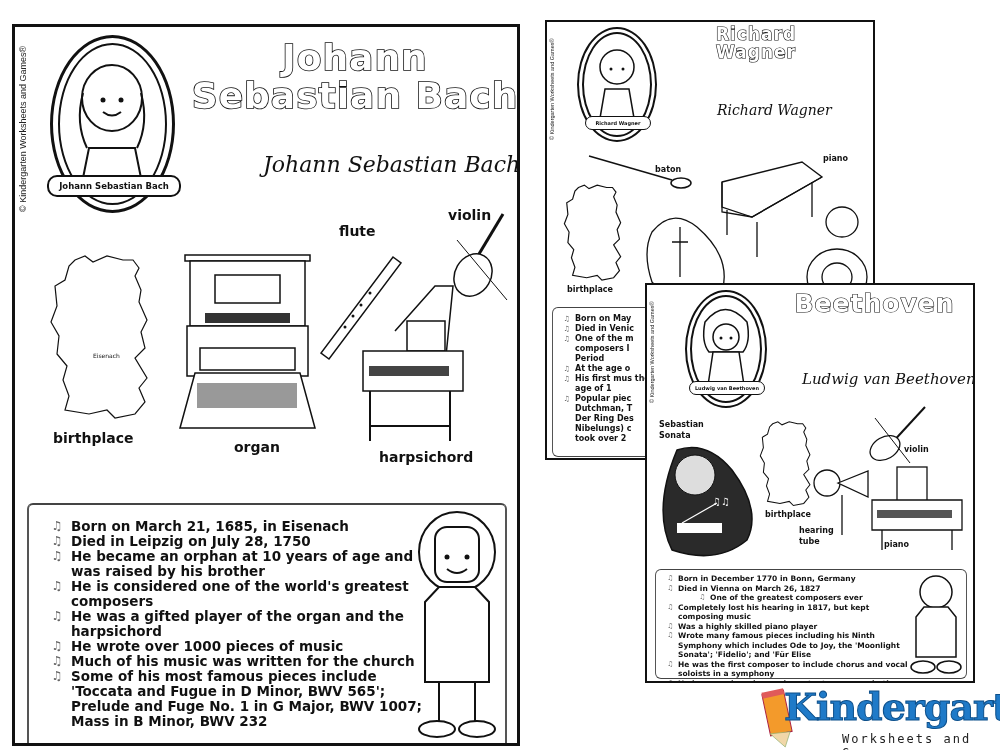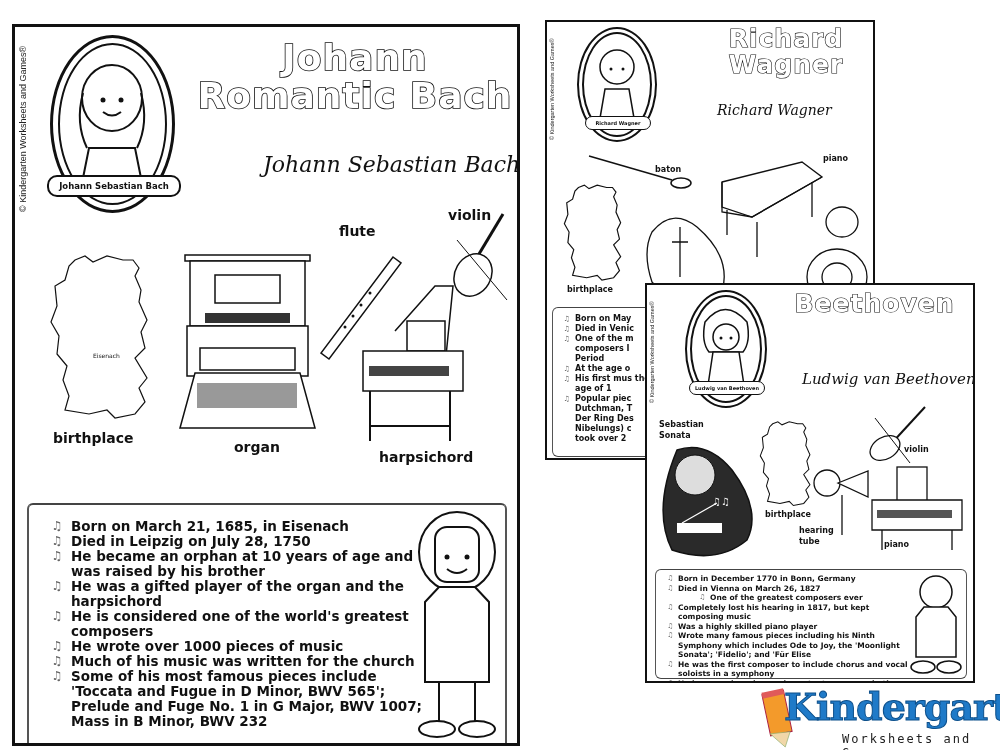--- a/index.html
+++ b/index.html
@@ -34,21 +34,21 @@
       <circle cx="50" cy="62" r="2.5" fill="#111"></circle>
         <circle cx="68" cy="62" r="2.5" fill="#111"></circle>
       <path d="M50 74 q9 7 18 0" fill="none" stroke="#111" stroke-width="2"></path>
       <path d="M28 150 l8 -40 h46 l8 40" fill="#fff" stroke="#111" stroke-width="2"></path>
     </svg>
   </div>
   <div class="banner" style="left:32px;top:148px;width:130px;height:18px;font-size:8.5px;line-height:18px;">Johann Sebastian Bach</div>
 
   <div class="outline-title" style="left:175px;top:12px;width:330px;font-size:36px;">
     <div>Johann</div>
-    <div>Romantic Bach</div>
+    <div>Sebastian Bach</div>
   </div>
   <div class="signature" style="left:248px;top:125px;font-size:22px;">Johann Sebastian Bach</div>
 
   <div class="icon-box" style="left:20px;top:225px;width:145px;height:185px;">
     <svg width="145" height="185" viewBox="0 0 145 185">
       <path d="M40 8 l10 -4 l8 6 l14 -6 l16 4 l10 0 l6 8 l-4 8 l6 14 l-2 12 l8 18 l-6 12 l4 16 l-10 10 l12 20 l-8 10 l6 14 l-10 12 l-20 4 l-8 -8 l-18 4 l-24 -4 l4 -14 l-6 -16 l4 -14 l-10 -12 l2 -18 l-8 -14 l6 -16 l-2 -20 l10 -6 l4 -14 z" fill="#fff" stroke="#111" stroke-width="1.2"></path>
     </svg>
     <div class="label" style="left:58px;top:100px;font-size:6px;font-weight:normal;">Eisenach</div>
   </div>
   <div class="label" style="left:38px;top:403px;font-size:14px;">birthplace</div>
@@ -96,22 +96,22 @@
       <path d="M15 110 v50 M95 110 v50 M15 145 h80" stroke="#111" stroke-width="2"></path>
     </svg>
   </div>
   <div class="label" style="left:364px;top:422px;font-size:14px;">harpsichord</div>
 
   <div class="facts" style="left:12px;top:440px;width:480px;height:272px;margin-top:36px;">
     <ul style="padding:14px 0 0 42px;width:365px;">
       <li style="font-size: 13.5px; line-height: 15px; padding-left: 0px; --fs: 13.5px;">Born on March 21, 1685, in Eisenach</li>
       <li style="font-size: 13.5px; line-height: 15px; padding-left: 0px; --fs: 13.5px;">Died in Leipzig on July 28, 1750</li>
       <li style="font-size: 13.5px; line-height: 15px; padding-left: 0px; --fs: 13.5px;">He became an orphan at 10 years of age and was raised by his brother</li>
+      <li style="font-size: 13.5px; line-height: 15px; padding-left: 0px; --fs: 13.5px;">He is considered one of the world's greatest composers</li>
       <li style="font-size: 13.5px; line-height: 15px; padding-left: 0px; --fs: 13.5px;">He was a gifted player of the organ and the harpsichord</li>
-      <li style="font-size: 13.5px; line-height: 15px; padding-left: 0px; --fs: 13.5px;">He is considered one of the world's greatest composers</li>
       <li style="font-size: 13.5px; line-height: 15px; padding-left: 0px; --fs: 13.5px;">He wrote over 1000 pieces of music</li>
       <li style="font-size: 13.5px; line-height: 15px; padding-left: 0px; --fs: 13.5px;">Much of his music was written for the church</li>
       <li style="font-size: 13.5px; line-height: 15px; padding-left: 0px; --fs: 13.5px;">Some of his most famous pieces include 'Toccata and Fugue in D Minor, BWV 565'; Prelude and Fuge No. 1 in G Major, BWV 1007; Mass in B Minor, BWV 232</li>
     </ul>
     <div class="icon-box" style="left:378px;top:2px;width:100px;height:240px;">
       <svg width="100" height="240" viewBox="0 0 100 240">
         <ellipse cx="50" cy="45" rx="38" ry="40" fill="#fff" stroke="#111" stroke-width="2"></ellipse>
         <rect x="28" y="20" width="44" height="55" rx="12" fill="#fff" stroke="#111" stroke-width="2"></rect>
         <circle cx="40" cy="50" r="2.5" fill="#111"></circle>
           <circle cx="60" cy="50" r="2.5" fill="#111"></circle>
@@ -130,21 +130,21 @@
   <div class="portrait" style="left:30px;top:5px;width:80px;height:115px;border-width:2px;">
     <div class="inner" style="left:3px;top:3px;right:3px;bottom:3px;"></div>
     <svg width="76" height="111" viewBox="0 0 76 111" style="position:absolute;left:0;top:0">
       <circle cx="38" cy="38" r="17" fill="#fff" stroke="#111" stroke-width="1.5"></circle>
       <circle cx="32" cy="40" r="1.5" fill="#111"></circle>
         <circle cx="44" cy="40" r="1.5" fill="#111"></circle>
       <path d="M20 95 l6 -35 h24 l6 35" fill="#fff" stroke="#111" stroke-width="1.5"></path>
     </svg>
   </div>
   <div class="banner" style="left:38px;top:94px;width:64px;height:12px;font-size:5px;line-height:12px;border-width:1.5px;">Richard Wagner</div>
-  <div class="outline-title" style="left:164px;top:4px;width:150px;font-size:25px;-webkit-text-stroke:1.2px #111;">
+  <div class="outline-title" style="left:134px;top:4px;width:150px;font-size:17px;-webkit-text-stroke:1.2px #111;">
     <div>Richard</div>
     <div>Wagner</div>
   </div>
   <div class="signature" style="left:170px;top:80px;font-size:14px;">Richard Wagner</div>
 
   <div class="icon-box" style="left:40px;top:130px;width:110px;height:40px;">
     <svg width="110" height="40" viewBox="0 0 110 40">
         <path d="M2 4 L85 28" stroke="#111" stroke-width="1.5"></path>
         <ellipse cx="94" cy="31" rx="10" ry="5" fill="#fff" stroke="#111" stroke-width="1.5"></ellipse>
       </svg>

